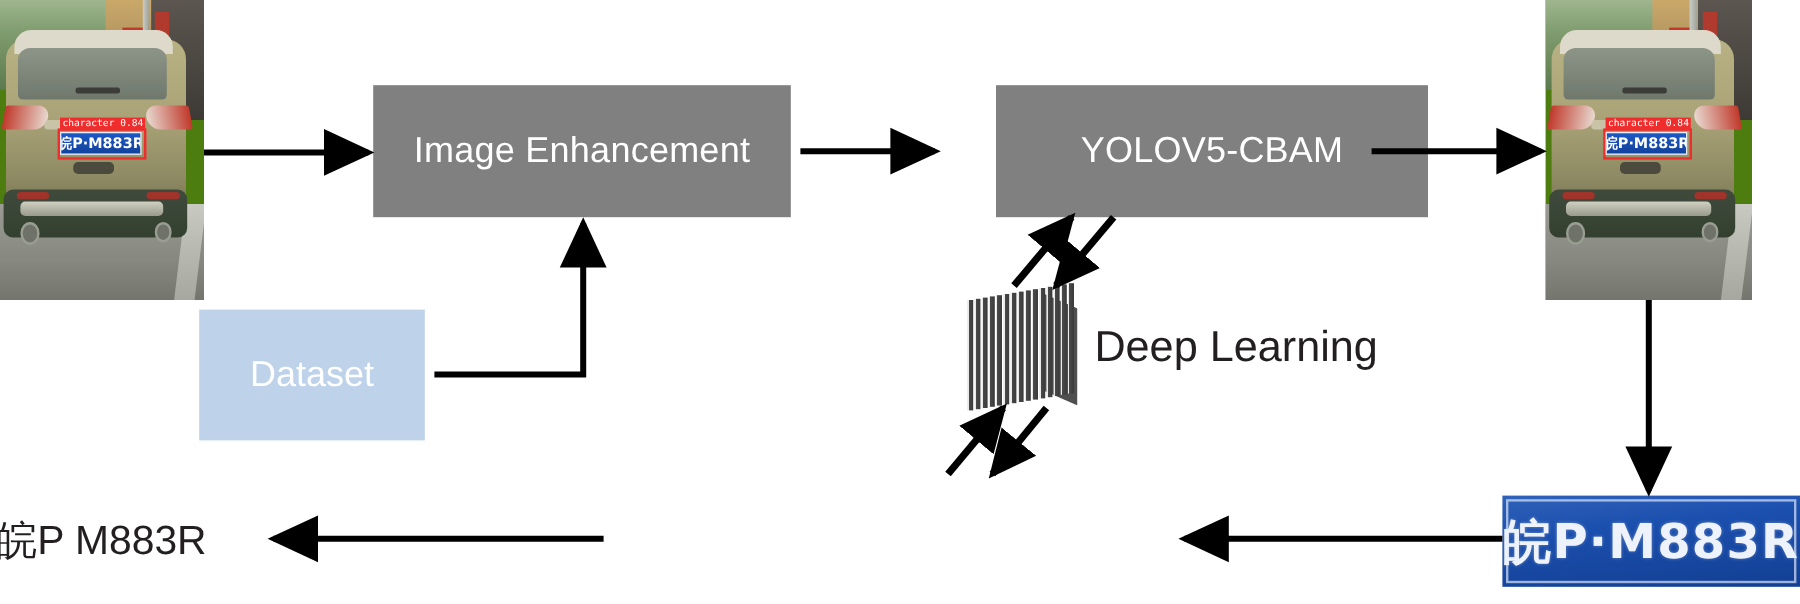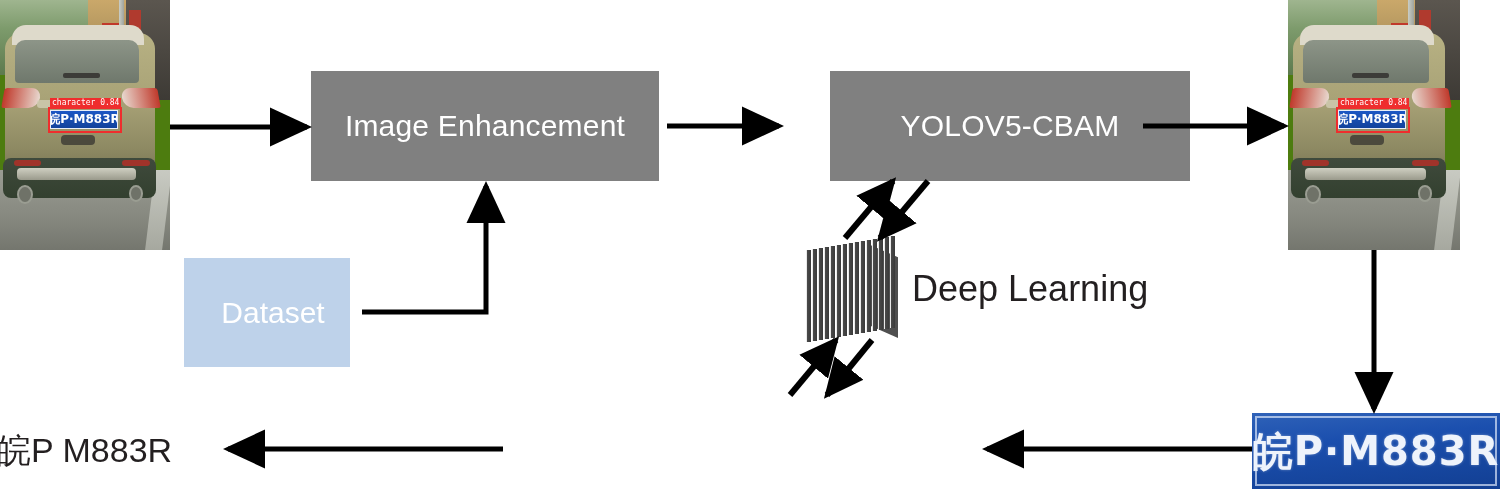--- a/index.html
+++ b/index.html
@@ -309,21 +309,21 @@
   </div>
 
   <div class="proc-box" style="left:311px; top:71px; width:348px; height:110px;">
     <span>Image Enhancement</span>
   </div>
 
   <div class="proc-box" style="left:783px; top:71px; width:360px; height:110px;margin-left:47px;">
     <span>YOLOV5-CBAM</span>
   </div>
 
-  <div class="data-box" style="left:184px; top:258px; width:154px; height:109px;padding-left:12px;">
+  <div class="data-box" style="left:166px; top:258px; width:188px; height:109px;">
     <span>Dataset</span>
   </div>
 
 
   <div class="dl-stack" style="left:806px; top:230px; width:100px; height:110px;">
     <div class="dl-side" style="left:62px; top:14px; width:30px; height:94px;
                 clip-path: polygon(0 0, 100% 14%, 100% 100%, 0 86%);"></div>
     <div class="dl-slice" style="left:0px;  top:20px; height:92px;"></div>
     <div class="dl-slice" style="left:6px;  top:19px; height:92px;"></div>
     <div class="dl-slice" style="left:12px; top:18px; height:92px;"></div>

